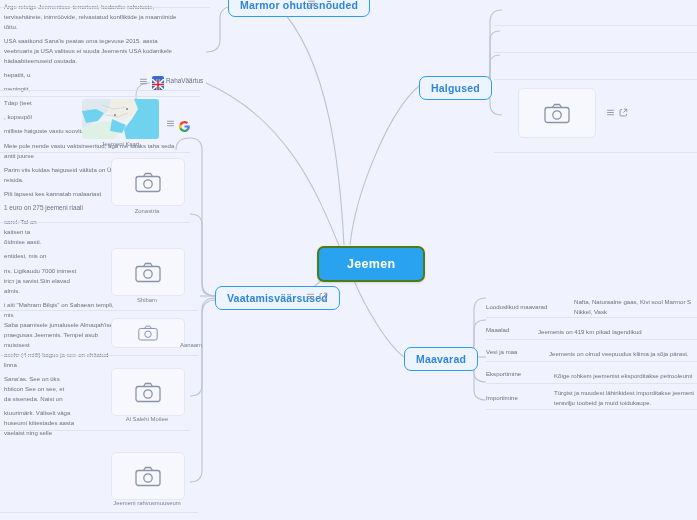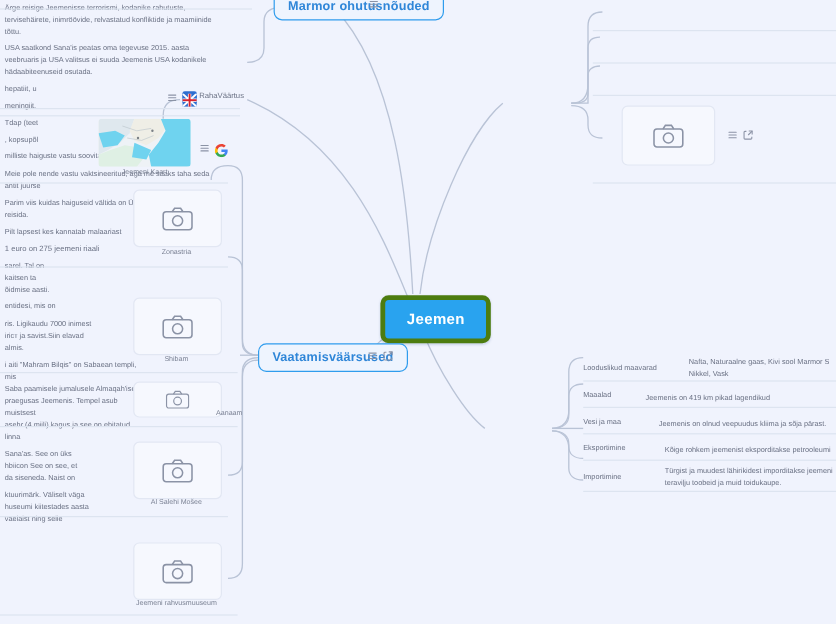--- a/index.html
+++ b/index.html
@@ -13,26 +13,26 @@
   }
   #canvas{position:absolute;inset:0;width:697px;height:520px;}
   svg.links{position:absolute;left:0;top:0;width:697px;height:520px;pointer-events:none;}
   svg.links path{fill:none;stroke:#b9c3d6;stroke-width:1.1;}
 
   
   .node{position:absolute;box-sizing:border-box;}
 
   .root{
     background:#29a3ef;
-    border:4px solid #4d7c0f;
+    border:2px solid #4d7c0f;
     border-radius:7px;
     color:#ffffff;
     font-weight:bold;
     font-size:12.5px;
-    padding:9px 18px;
+    padding:9px 28px;
     letter-spacing:.3px;
     box-shadow:0 1px 2px rgba(40,80,140,.18);
   }
 
   .branch{
     background:#eef4fe;
     border:1.6px solid #2f9ced;
     border-radius:7px;
     color:#2f86d8;
     font-weight:bold;
@@ -158,20 +158,23 @@
           </g>
         </svg>
     </span>
   </div>
 
   <div class="leaf" style="left:8px;top:24px;width:186px;">Ärge reisige Jeemenisse terrorismi, kodanike rahutuste, tervisehäirete, inimröövide, relvastatud konfliktide ja maamiinide tõttu.</div>
   <div class="leaf" style="left:8px;top:60px;width:186px;">USA saatkond Sana'is peatas oma tegevuse 2015. aasta veebruaris ja USA valitsus ei suuda Jeemenis USA kodanikele hädaabiteenuseid osutada.</div>
   <div class="underline" style="left:0px;top:7px;width:210px;"></div>
   <div class="underline" style="left:0px;top:96px;width:200px;"></div>
 
+  <div class="node branch" style="left:419px;top:76px;">
+    <span>Halgused</span>
+  </div>
 
   <div class="leaf" style="left:636px;top:-6px;width:70px;white-space:pre;">hepatiit, u</div>
   <div class="leaf" style="left:636px;top:2px;width:70px;">meningiit,</div>
   <div class="leaf" style="left:636px;top:10px;width:70px;">Tdap (teet</div>
   <div class="leaf" style="left:636px;top:18px;width:70px;">, kopsupõl</div>
 
   <div class="leaf" style="left:502px;top:12px;width:180px;">milliste haiguste vastu soovitatakse vaktsineerida</div>
   <div class="underline" style="left:494px;top:25px;width:203px;"></div>
 
   <div class="leaf" style="left:502px;top:31px;width:180px;">Meie pole nende vastu vaktsineeritud, aga me saaks taha seda antit juurse</div>
@@ -368,20 +371,23 @@
 Saba paamisele jumalusele Almaqah'ise
 praegusas Jeemenis. Tempel asub muistsest
 asehr (4 miili) kagus ja see on ehitatud linna</div>
   <div class="leaf" style="left:-16px;top:392px;width:90px;white-space:pre-line;">Sana'as. See on üks
 hbiicon See on see, et
 da siseneda. Naist on</div>
   <div class="leaf" style="left:-16px;top:458px;width:92px;white-space:pre-line;">ktuurimärk. Väliselt väga
 huseumi kiitestades aasta
 vaelaist ning selle</div>
 
+  <div class="node branch" style="left:404px;top:347px;">
+    <span>Maavarad</span>
+  </div>
 
   <div class="row" style="left:486px;top:296px;width:211px;height:22px;">
     <span class="k">Looduslikud maavarad</span>
     <span class="v" style="left:88px;top:1px;white-space:pre-line;">Nafta, Naturaalne gaas, Kivi sool Marmor S
 Nikkel, Vask</span>
   </div>
 
   <div class="row" style="left:486px;top:320px;width:211px;height:20px;">
     <span class="k">Maaalad</span>
     <span class="v" style="left:52px;top:7px;">Jeemenis on 419 km pikad lagendikud</span>

